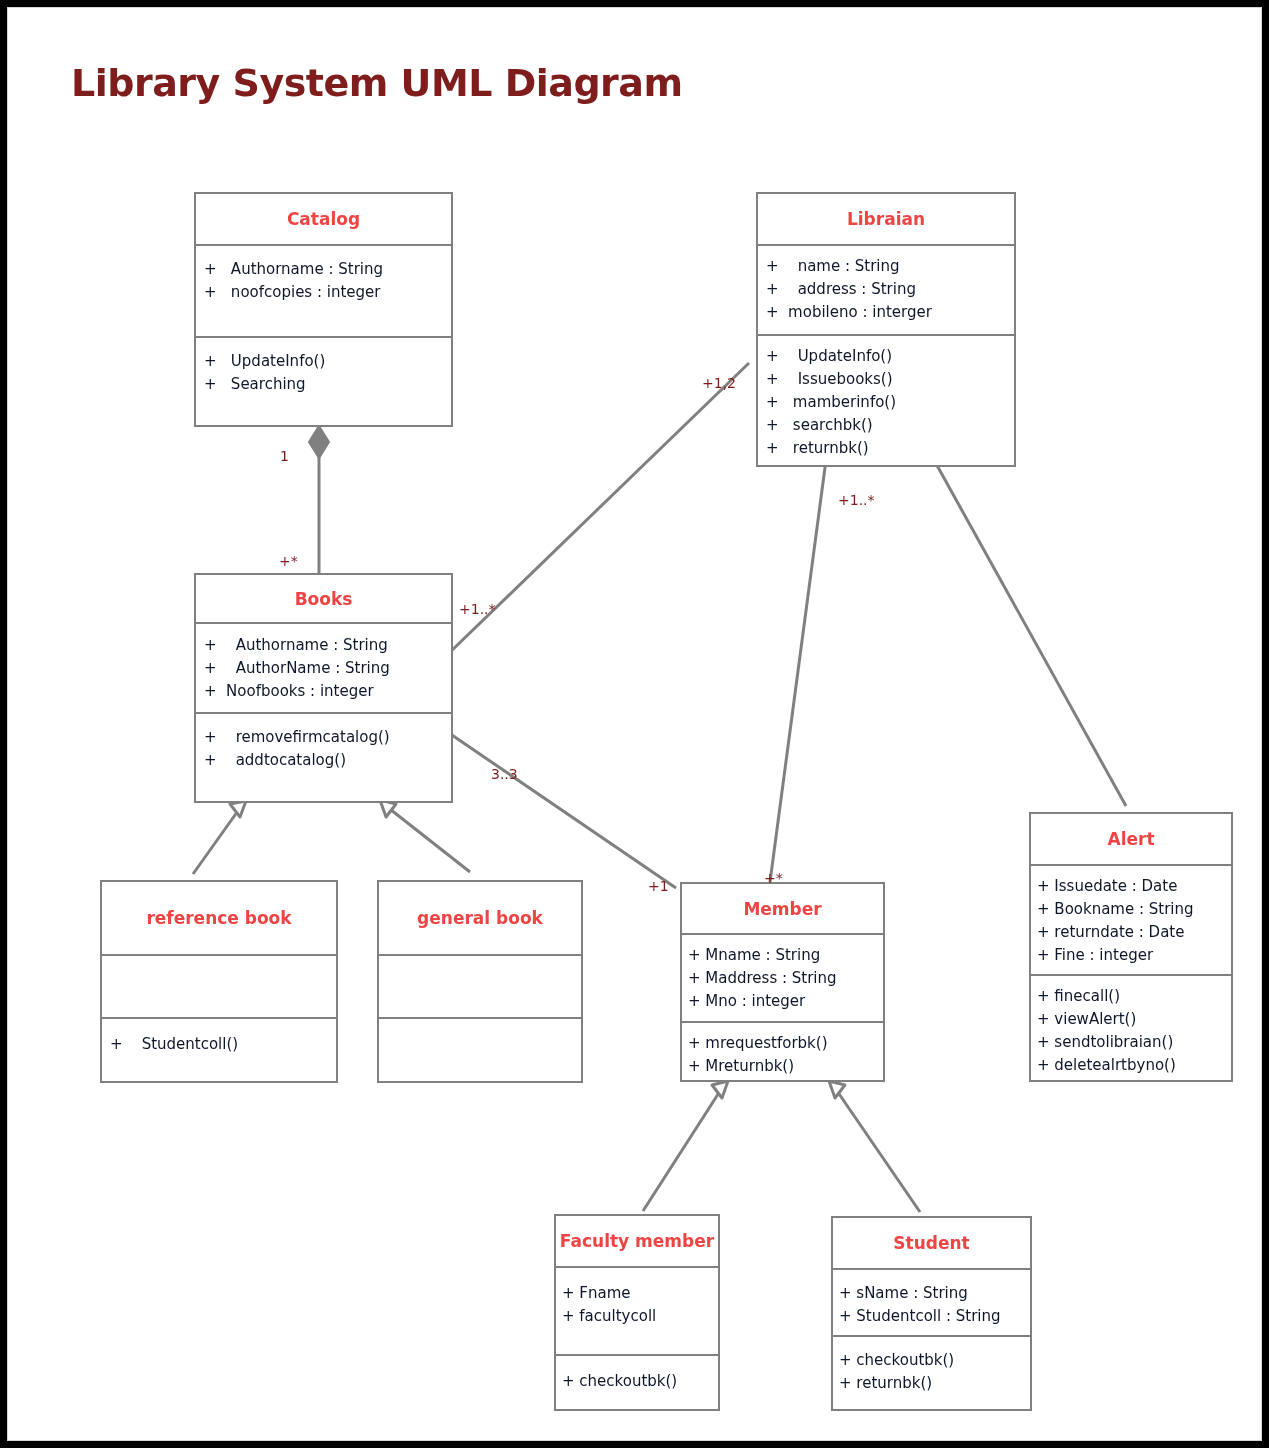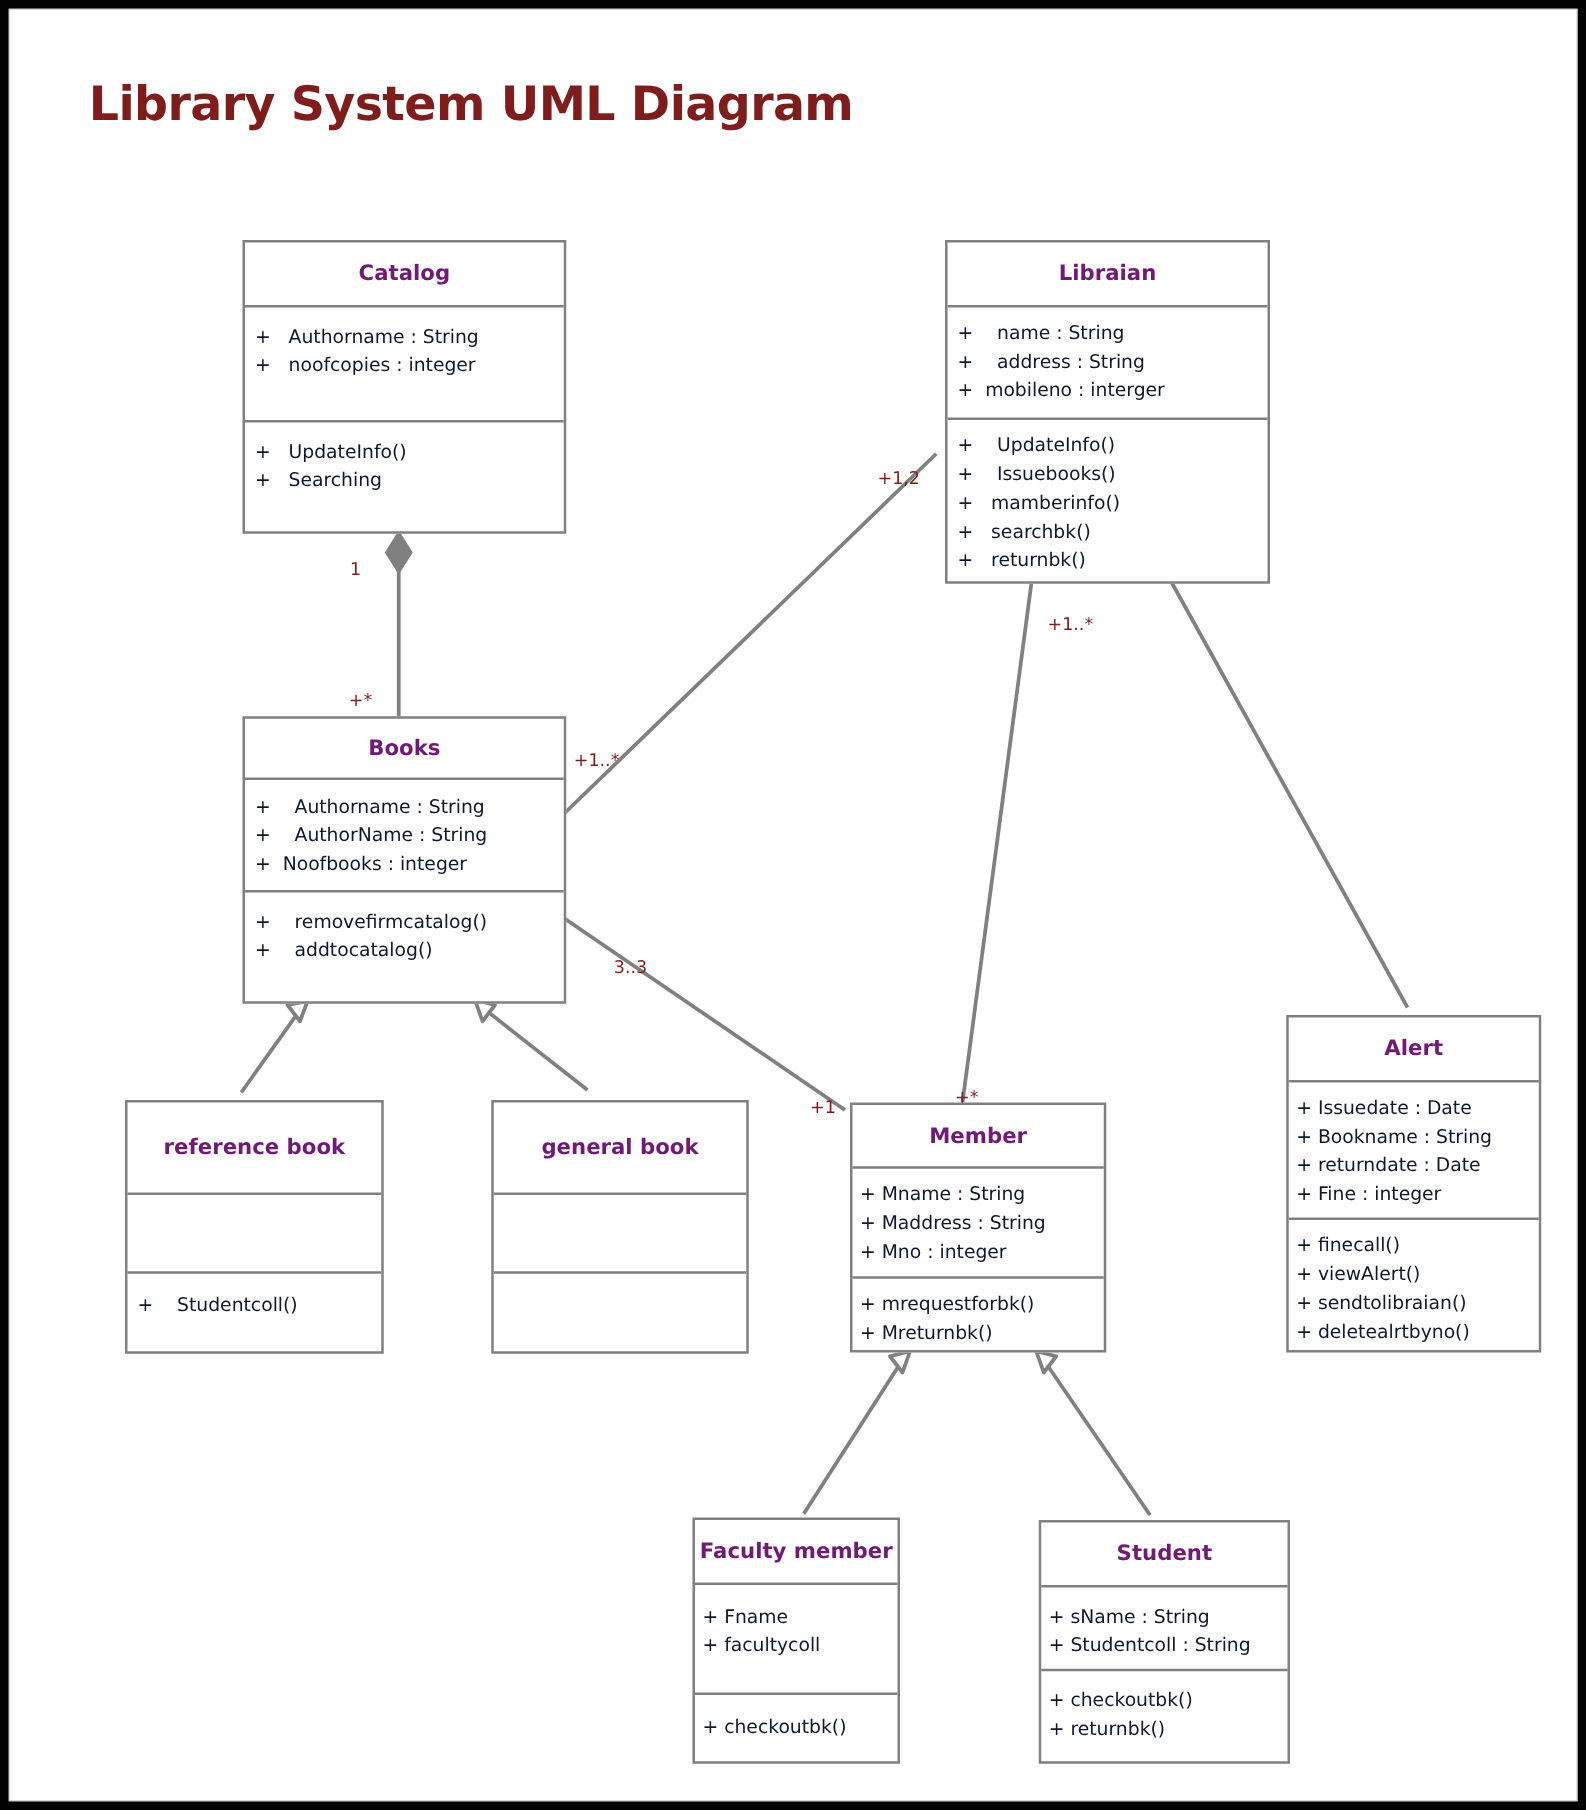--- a/index.html
+++ b/index.html
@@ -49,21 +49,21 @@
     position: absolute;
     box-sizing: border-box;
     background: #ffffff;
     border: 2px solid #808080;
   }
   .uml-name {
     text-align: center;
     font-family: "DejaVu Sans", sans-serif;
     font-size: 17px;
     font-weight: bold;
-    color: #701a75;
+    color: #ef4444;
     display: flex;
     align-items: center;
     justify-content: center;
     box-sizing: border-box;
     border-radius: 25px;
   }
   .uml-compartment {
     border-top: 2px solid #808080;
     box-sizing: border-box;
     padding: 12px 8px 8px 8px;
@@ -159,29 +159,29 @@
         <div class="uml-row">+    Authorname : String</div>
         <div class="uml-row">+    AuthorName : String</div>
         <div class="uml-row">+  Noofbooks : integer</div>
       </div>
       <div class="uml-compartment" style="height:93px;">
         <div class="uml-row">+    removefirmcatalog()</div>
         <div class="uml-row">+    addtocatalog()</div>
       </div>
     </div>
 
-    <div class="uml-class" style="left:92px; top:872px; width:207px; height:203px;">
+    <div class="uml-class" style="left:92px; top:872px; width:238px; height:203px;">
       <div class="uml-name" style="height:72px;">reference book</div>
       <div class="uml-compartment" style="height:63px;"></div>
       <div class="uml-compartment" style="height:64px; padding-top:14px;">
         <div class="uml-row">+    Studentcoll()</div>
       </div>
     </div>
 
-    <div class="uml-class" style="left:385px; top:872px; width:206px; height:203px;">
+    <div class="uml-class" style="left:369px; top:872px; width:206px; height:203px;">
       <div class="uml-name" style="height:72px;">general book</div>
       <div class="uml-compartment" style="height:63px;"></div>
       <div class="uml-compartment" style="height:64px;"></div>
     </div>
 
     <div class="uml-class" style="left:672px; top:874px; width:205px; height:200px;">
       <div class="uml-name" style="height:49px;">Member</div>
       <div class="uml-compartment" style="height:88px; padding-top:9px; padding-left:6px;">
         <div class="uml-row">+ Mname : String</div>
         <div class="uml-row">+ Maddress : String</div>

